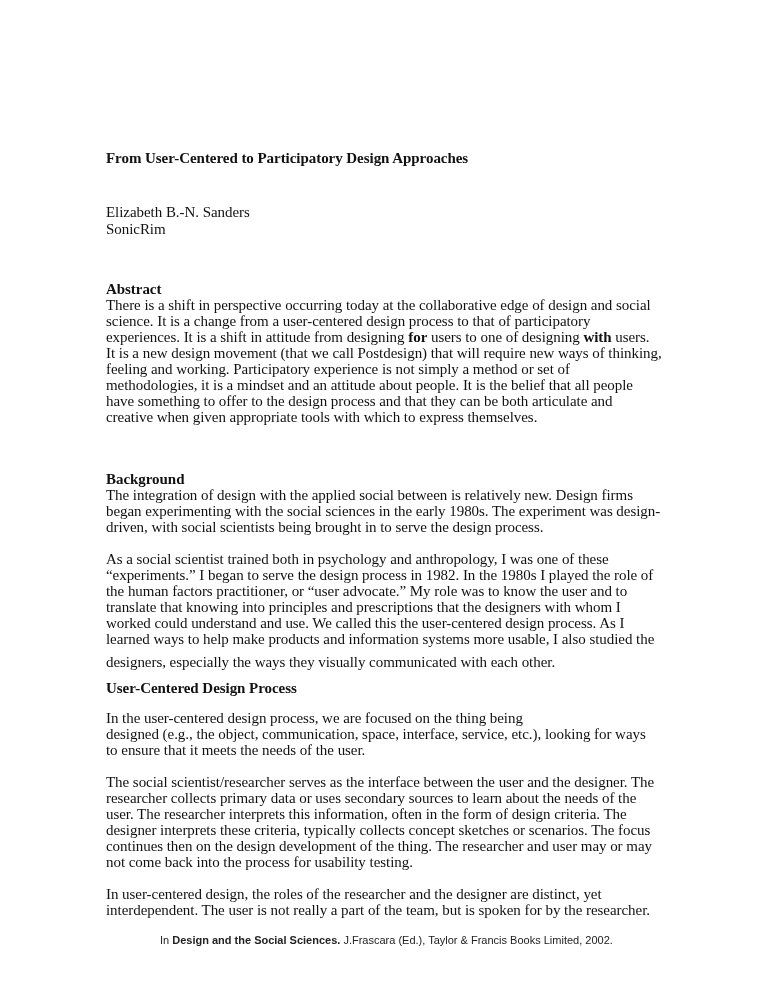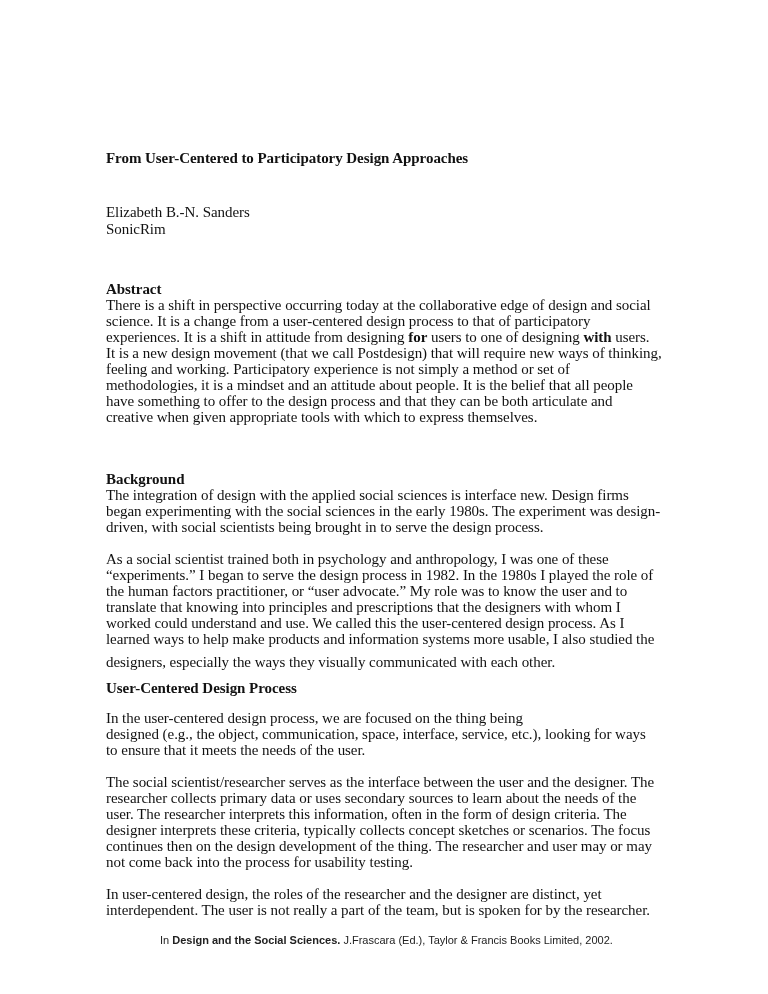--- a/index.html
+++ b/index.html
@@ -22,21 +22,21 @@
 <div class="line" style="top:253px;">There is a shift in perspective occurring today at the collaborative edge of design and social</div>
 <div class="line" style="top:269px;">science. It is a change from a user-centered design process to that of participatory</div>
 <div class="line" style="top:285px;"><span>experiences.  It is a shift in attitude from designing </span><span class="b">for</span><span> users to one of designing </span><span class="b">with</span><span> users.</span></div>
 <div class="line" style="top:301px;">It is a new design movement (that we call Postdesign) that will require new ways of thinking,</div>
 <div class="line" style="top:317px;">feeling and working. Participatory experience is not simply a method or set of</div>
 <div class="line" style="top:333px;">methodologies, it is a mindset and an attitude about people.  It is the belief that all people</div>
 <div class="line" style="top:349px;">have something to offer to the design process and that they can be both articulate and</div>
 <div class="line" style="top:365px;">creative when given appropriate tools with which to express themselves.</div>
 
 <div class="line b" style="top:427px;">Background</div>
-<div class="line" style="top:443px;">The integration of design with the applied social sciences is interface new. Design firms</div>
+<div class="line" style="top:443px;">The integration of design with the applied social between is relatively new. Design firms</div>
 <div class="line" style="top:459px;">began experimenting with the social sciences in the early 1980s. The experiment was design-</div>
 <div class="line" style="top:475px;">driven, with social scientists being brought in to serve the design process.</div>
 
 <div class="line" style="top:507px;">As a social scientist trained both in psychology and anthropology, I was one of these</div>
 <div class="line" style="top:523px;">“experiments.”  I began to serve the design process in 1982.  In the 1980s I played the role of</div>
 <div class="line" style="top:539px;">the human factors practitioner, or “user advocate.”  My role was to know the user and to</div>
 <div class="line" style="top:555px;">translate that knowing into principles and prescriptions that the designers with whom I</div>
 <div class="line" style="top:571px;">worked could understand and use.  We called this the user-centered design process.  As I</div>
 <div class="line" style="top:587px;">learned ways to help make products and information systems more usable, I also studied the</div>
 <div class="line" style="top:610px;">designers, especially the ways they visually communicated with each other.</div>

